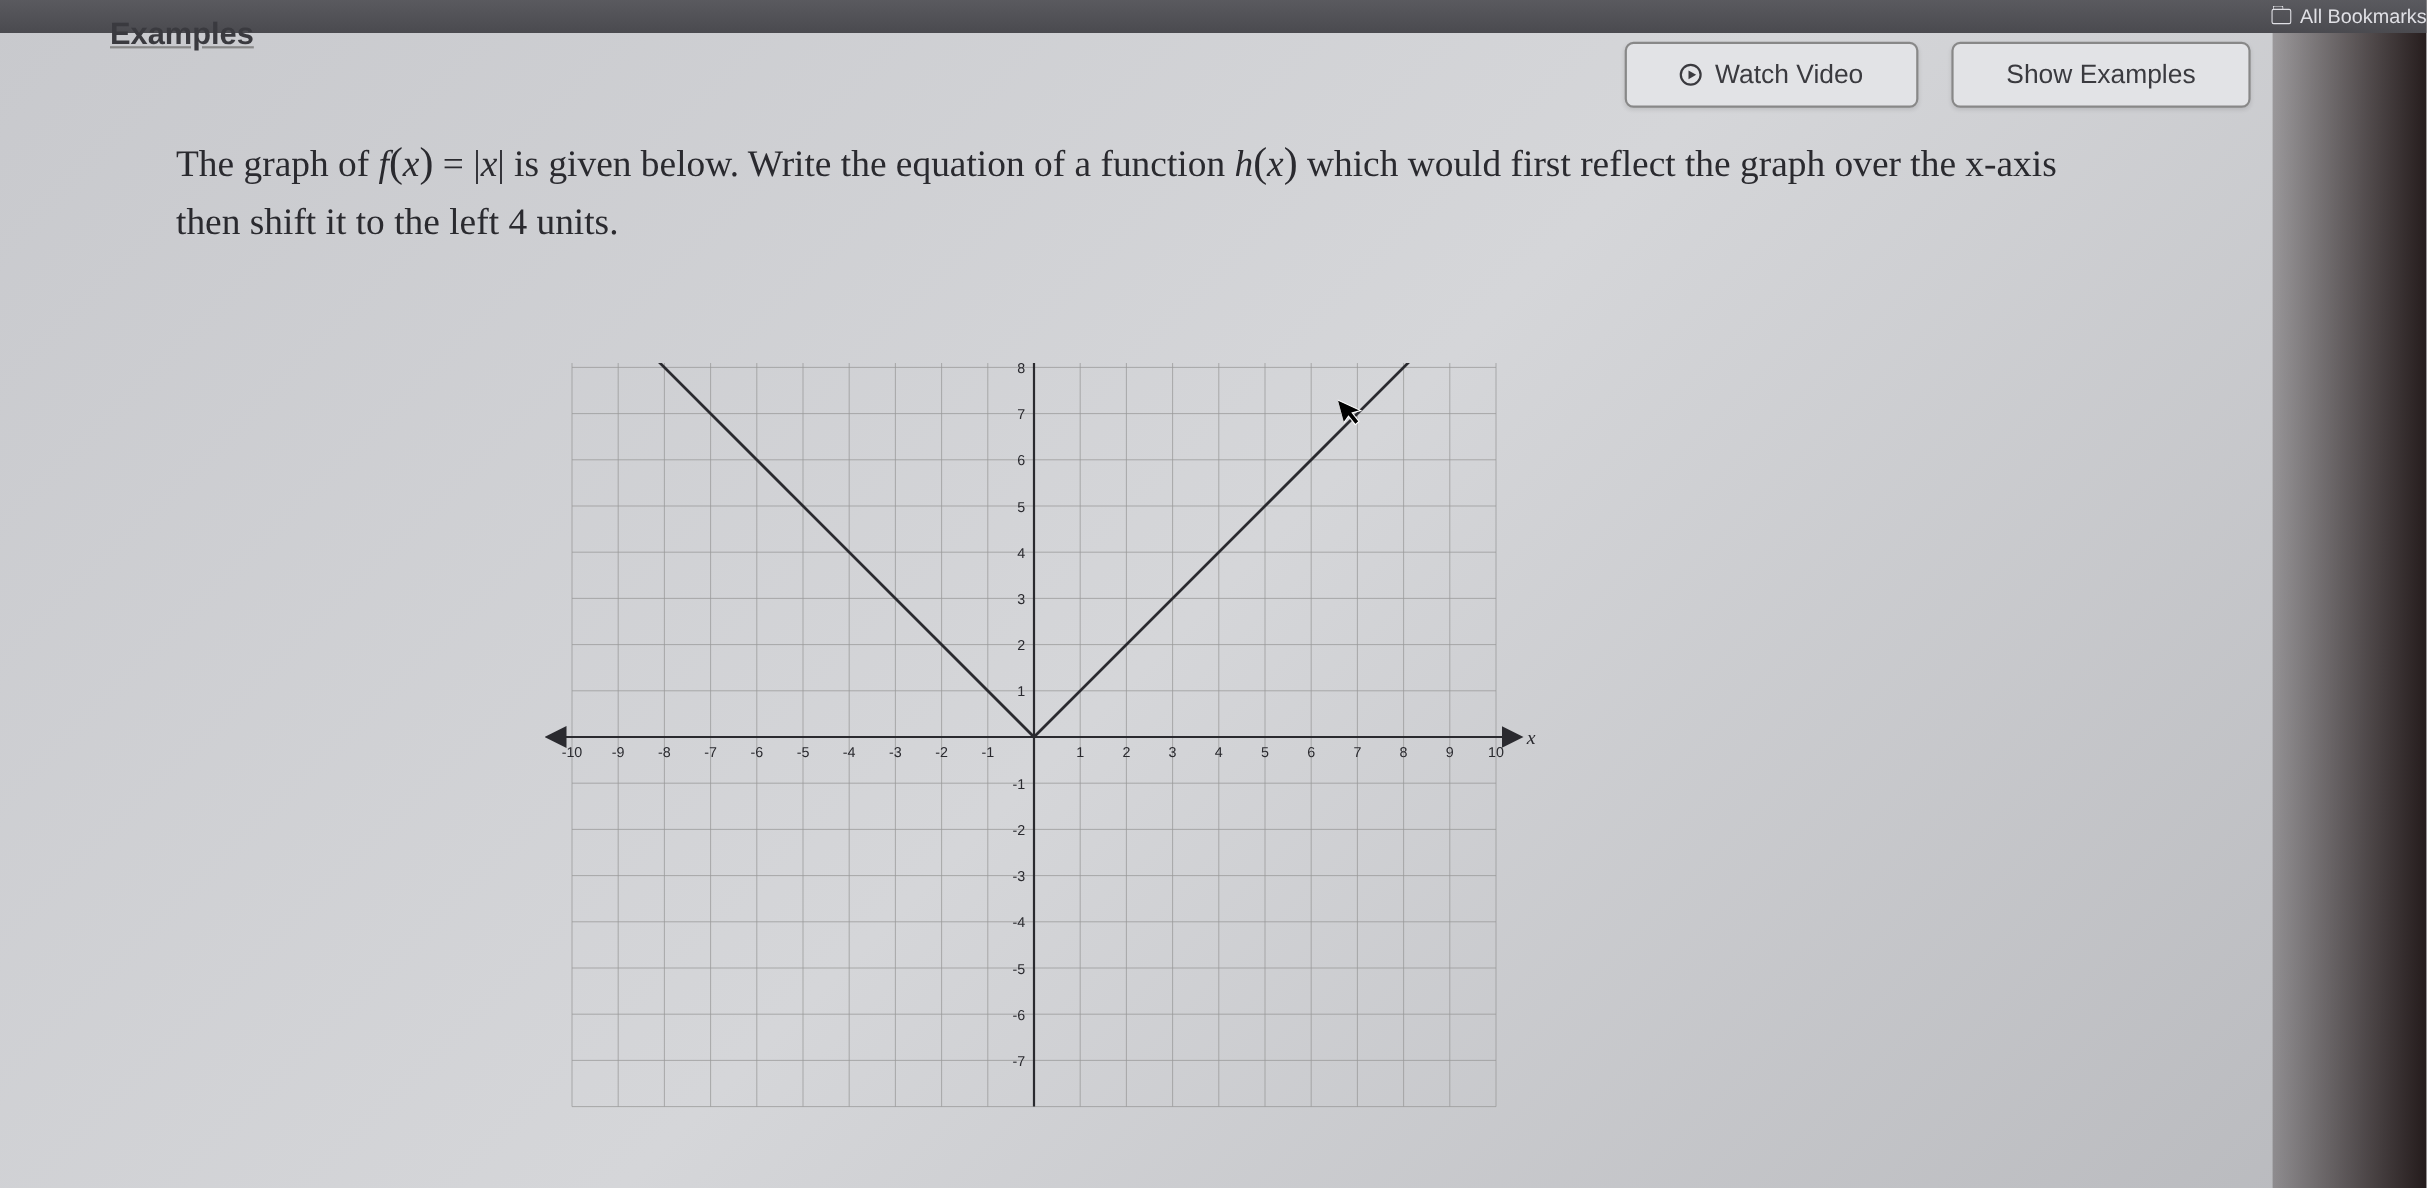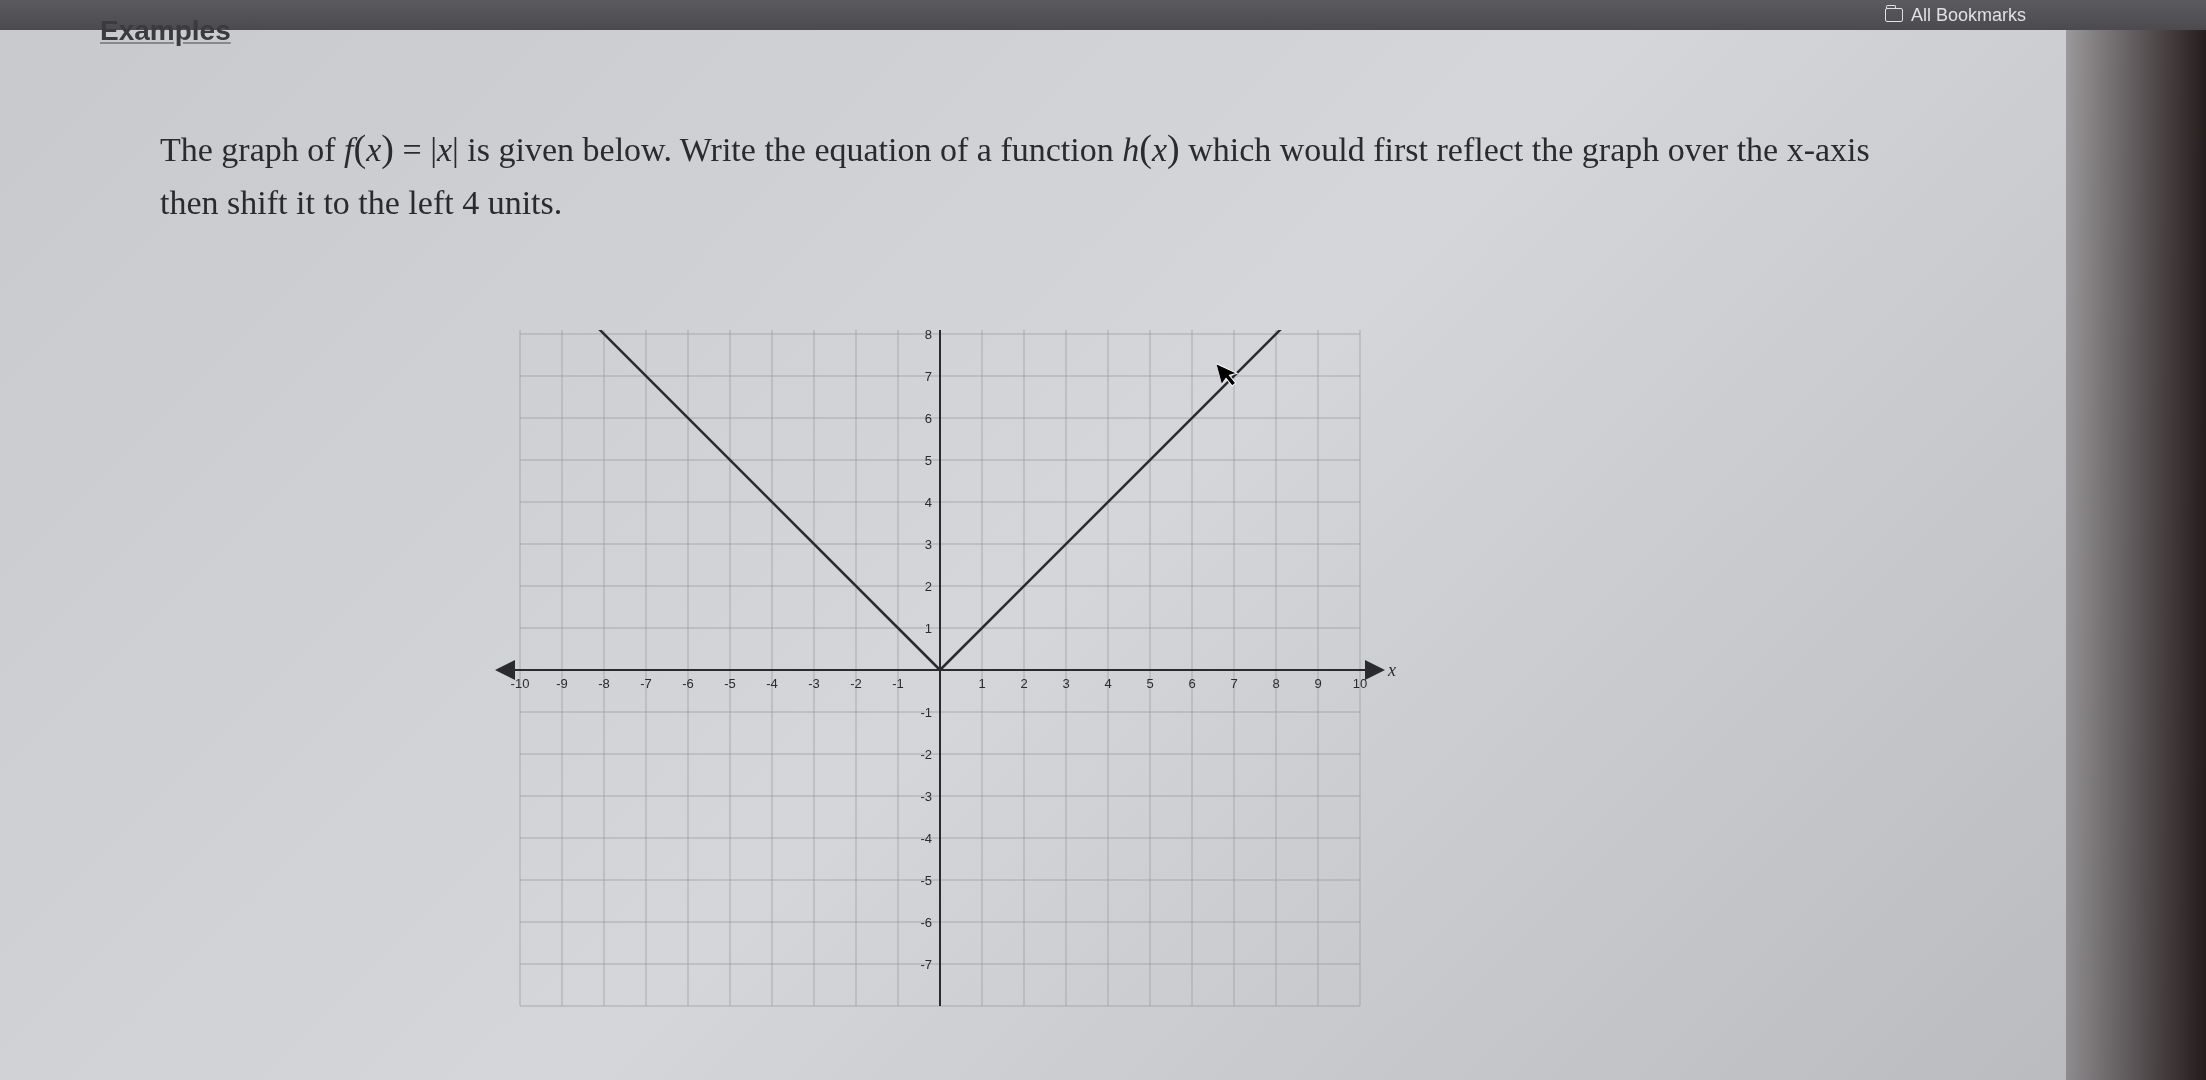--- a/index.html
+++ b/index.html
@@ -26,21 +26,20 @@
     .top-bar {
       position: absolute;
       top: 0;
       left: 0;
       right: 0;
       height: 30px;
       background: linear-gradient(180deg, #5a5a5f 0%, #4a4a4f 100%);
       display: flex;
       justify-content: flex-end;
       align-items: center;
-      padding-right: 180px;
     }
     .all-bookmarks {
       color: #e0e0e5;
       font-family: Arial, sans-serif;
       font-size: 18px;
       display: flex;
       align-items: center;
       gap: 8px;
     }
     .folder-icon {
@@ -161,20 +160,29 @@
 
 <div class="top-bar">
   <div class="all-bookmarks">
     <span class="folder-icon"></span>
     <span>All Bookmarks</span>
   </div>
 </div>
 
 <div class="header-row">
   <div class="question-label">Examples</div>
+  <div class="button-group">
+    <button class="action-button">
+      <span class="play-icon"></span>
+      <span>Watch Video</span>
+    </button>
+    <button class="action-button">
+      <span>Show Examples</span>
+    </button>
+  </div>
 </div>
 
 <div class="problem-text">
   <span>The graph of </span><span class="math-f">f</span><span class="math-paren">(</span><span class="math-var">x</span><span class="math-paren">)</span> = |<span class="math-var">x</span>|<span> is given below. Write the equation of a function </span><span class="math-var">h</span><span class="math-paren">(</span><span class="math-var">x</span><span class="math-paren">)</span><span> which would first reflect the graph over the x-axis then shift it to the left 4 units.</span>
 </div>
 
 <div class="graph-container">
   <svg class="graph-svg" viewBox="0 0 920 720">
     <defs>
       <marker id="arrowhead" markerWidth="10" markerHeight="10" refX="5" refY="5" orient="auto">

